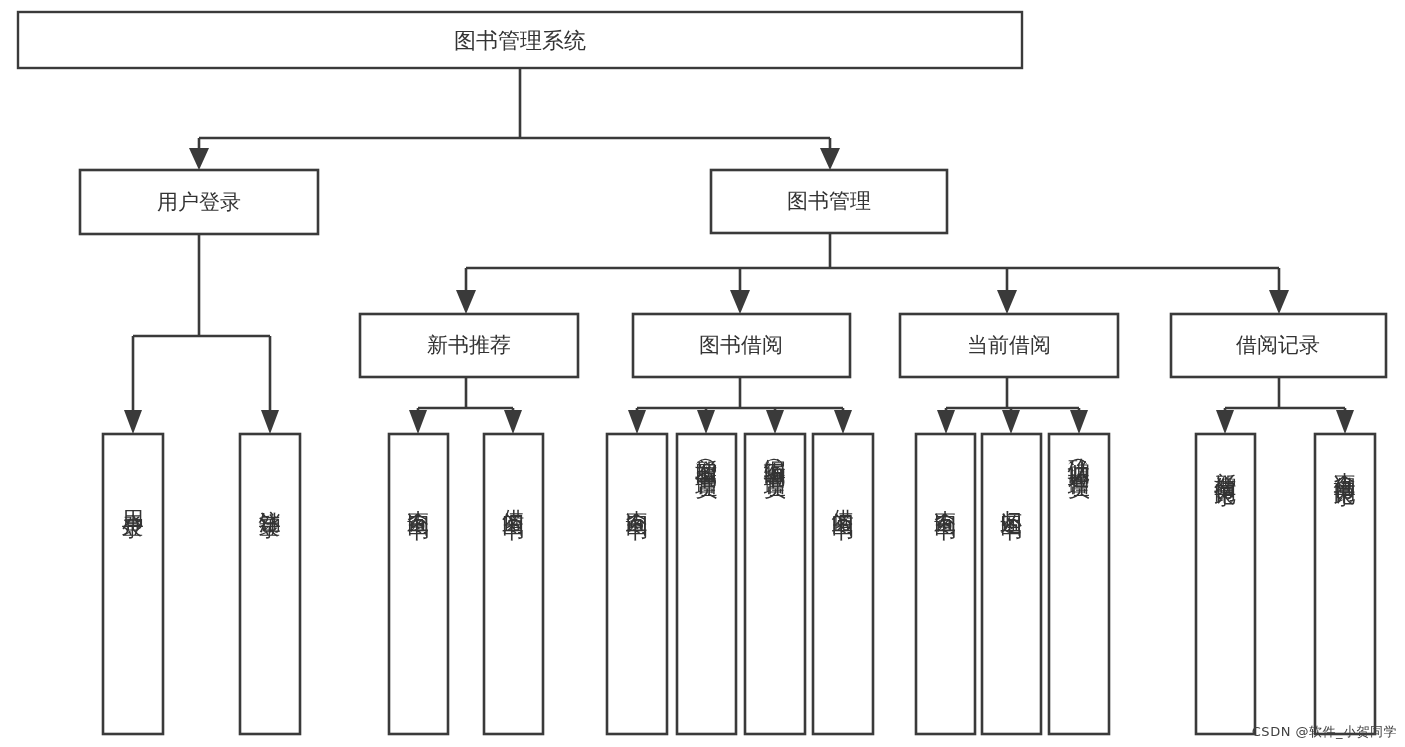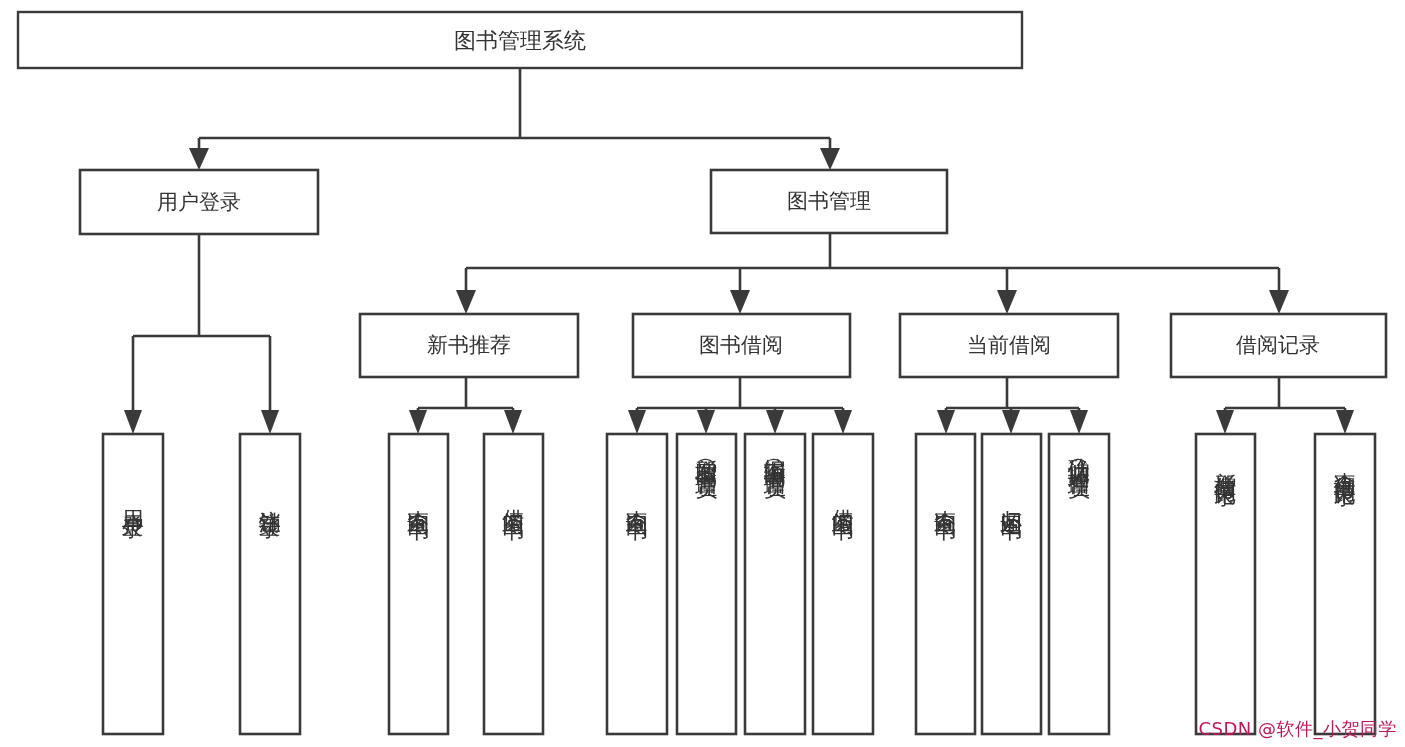--- a/index.html
+++ b/index.html
@@ -72,22 +72,22 @@
     letter-spacing: 3px;
     color: #333333;
     white-space: nowrap;
     text-align: start;
   }
   .watermark {
     position: absolute;
     right: 8px;
     bottom: 6px;
     font-family: "DejaVu Sans", "Liberation Sans", sans-serif;
-    font-size: 18px;
-    color: #be185d;
+    font-size: 13px;
+    color: #404040;
     letter-spacing: 0.5px;
     white-space: nowrap;
     text-align: right;
   }
 </style>
 </head>
 <body>
 
 <div id="diagram-root">
 

